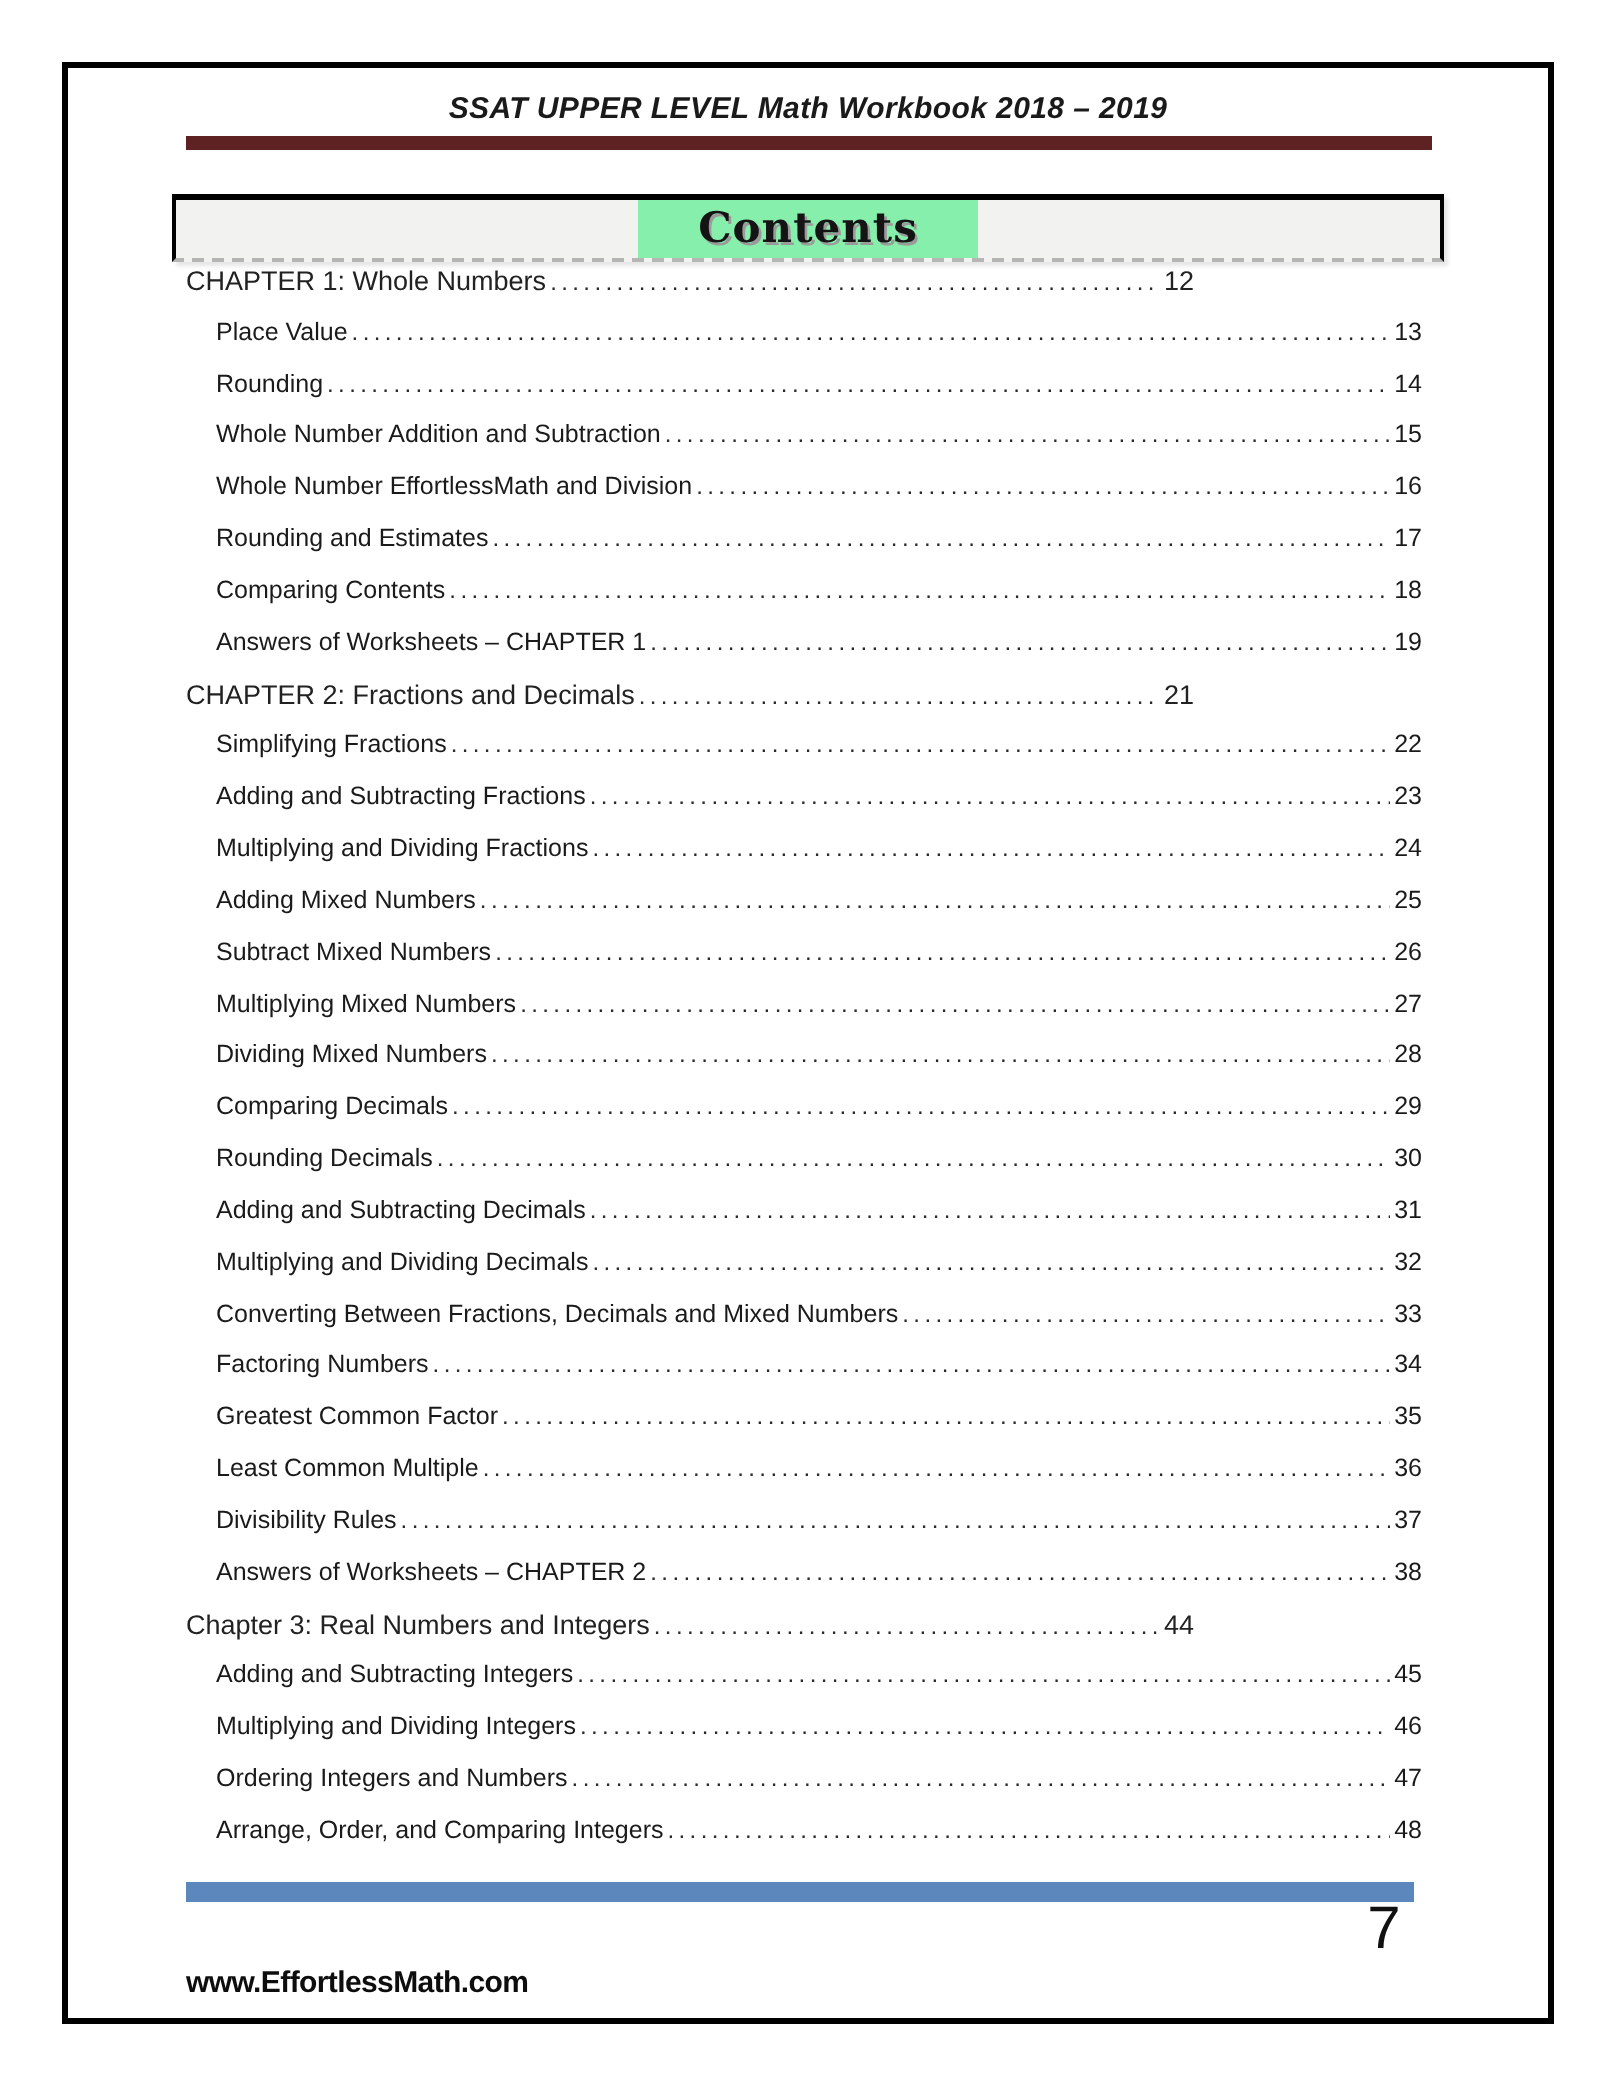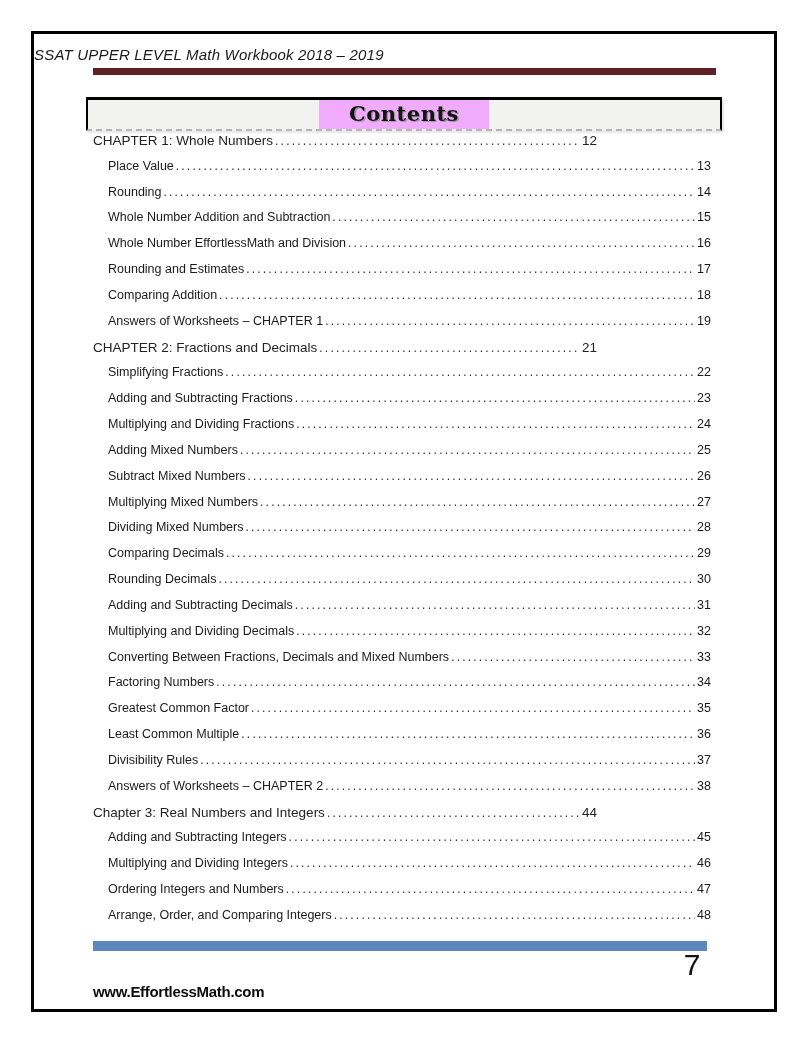--- a/index.html
+++ b/index.html
@@ -19,22 +19,23 @@
     width: 740px;
     height: 975px;
     border: 3px solid #000000;
     background: #ffffff;
   }
   .header-title {
     position: absolute;
     top: 12px;
     left: 0;
     width: 100%;
+    text-align: center;
     font-size: 15px;
-    font-weight: normal;
+    font-weight: bold;
     font-style: italic;
     letter-spacing: 0.2px;
     color: #1a1a1a;
   }
   .maroon-rule {
     position: absolute;
     left: 59px;
     top: 34px;
     width: 623px;
     height: 7px;
@@ -49,21 +50,21 @@
     background: #f2f2f1;
     border-top: 3px solid #000000;
     border-left: 2px solid #000000;
     border-right: 2px solid #000000;
     border-bottom: 2px dashed #b5b5b3;
     text-align: center;
     box-shadow: 2px 2px 2px rgba(0,0,0,0.10);
   }
   .contents-title {
     display: inline-block;
-    background: #f0abfc;
+    background: #86efac;
     padding: 0 30px;
     height: 29px;
     line-height: 28px;
     font-family: "DejaVu Serif", "Liberation Serif", serif;
     font-weight: bold;
     font-size: 21px;
     letter-spacing: 0.5px;
     color: #141414;
     text-shadow: 1.3px 1.3px 0 #9a9a9a;
   }
@@ -180,21 +181,21 @@
         <span class="toc-label">Whole Number EffortlessMath and Division</span>
         <span class="toc-leader"></span>
         <span class="toc-page">16</span>
       </div>
       <div class="toc-row section">
         <span class="toc-label">Rounding and Estimates</span>
         <span class="toc-leader"></span>
         <span class="toc-page">17</span>
       </div>
       <div class="toc-row section">
-        <span class="toc-label">Comparing Addition</span>
+        <span class="toc-label">Comparing Contents</span>
         <span class="toc-leader"></span>
         <span class="toc-page">18</span>
       </div>
       <div class="toc-row section">
         <span class="toc-label">Answers of Worksheets – CHAPTER 1</span>
         <span class="toc-leader"></span>
         <span class="toc-page">19</span>
       </div>
       <div class="toc-row chapter">
         <span class="toc-label">CHAPTER 2: Fractions and Decimals</span>

